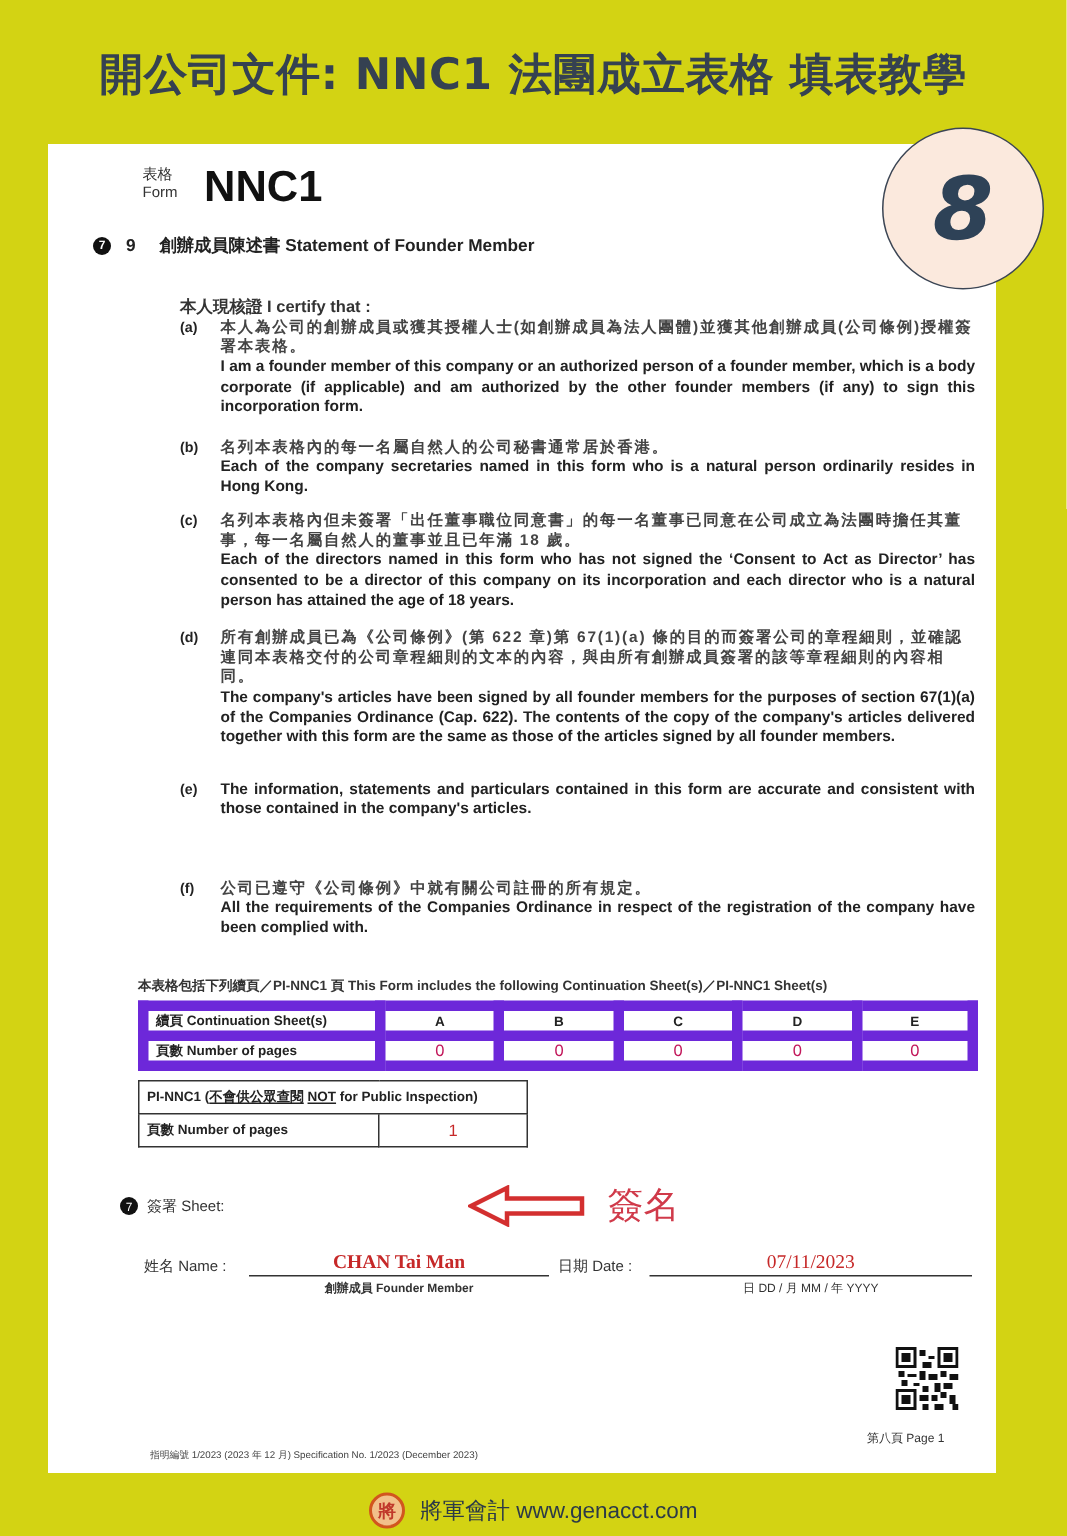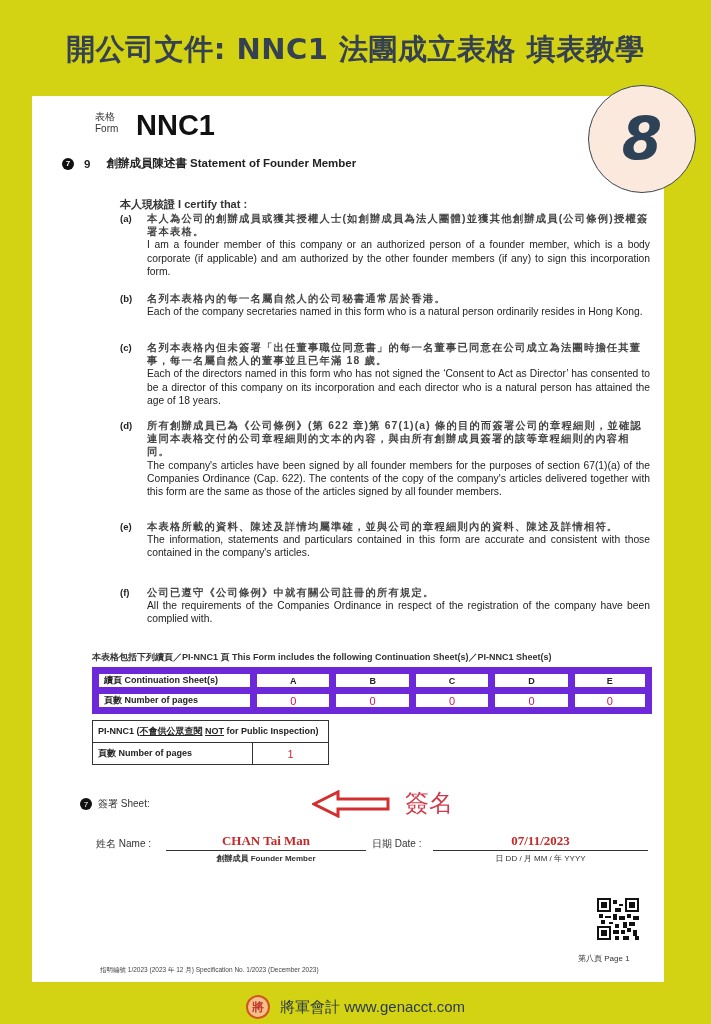--- a/index.html
+++ b/index.html
@@ -33,40 +33,40 @@
   .form-label { position: absolute; left: 95px; top: 111px; font-size: 10px; line-height: 12px; color: #333; }
   .form-code { position: absolute; left: 136px; top: 109px; font-size: 29px; font-weight: bold; color: #111; }
   .sec-head { position: absolute; left: 62px; top: 156px; font-size: 11.5px; font-weight: bold; color: #222; display: flex; align-items: center; }
   .dot { width: 12px; height: 12px; border-radius: 50%; background: #111; color: #fff; font-size: 8px; display: inline-flex; align-items: center; justify-content: center; margin-right: 10px; }
   .sec-num { margin-right: 16px; }
   .certify { position: absolute; left: 120px; top: 197px; font-size: 11px; font-weight: bold; color: #333; }
   .clause { position: absolute; left: 120px; width: 530px; font-size: 10.3px; line-height: 13.2px; color: #222; }
   .clause .lbl { position: absolute; left: 0; top: 0; font-weight: bold; font-size: 9.5px; }
   .clause .body { margin-left: 27px; }
   .clause .zh { color: #444; letter-spacing: 1.2px; font-weight: bold; }
-  .clause .en { font-weight: normal; text-align: justify; }
+  .clause .en { font-weight: bold; text-align: justify; }
   .cont-caption { position: absolute; left: 92px; top: 651px; font-size: 9px; font-weight: bold; color: #333; }
   table.cont { position: absolute; left: 92px; top: 667px; width: 560px; border-collapse: collapse; font-size: 9px; }
   table.cont td { border: 7px solid #6d28d9; height: 20px; text-align: center; font-weight: bold; }
   table.cont td.hdr { text-align: left; padding-left: 5px; width: 158px; }
   table.cont td.val { color: #c2185b; font-weight: normal; font-size: 11px; }
-  table.pi { position: absolute; left: 92px; top: 720px; width: 237px; border-collapse: collapse; font-size: 9px; }
+  table.pi { position: absolute; left: 92px; top: 720px; width: 260px; border-collapse: collapse; font-size: 9px; }
   table.pi td { border: 1px solid #333; height: 22px; font-weight: bold; padding-left: 5px; }
   table.pi td.val { color: #c62828; font-weight: normal; text-align: center; padding-left: 0; font-size: 11px; }
   .u { text-decoration: underline; }
   .signed { position: absolute; left: 80px; top: 797px; font-size: 10px; color: #333; display: flex; align-items: center; }
   .arrow { position: absolute; left: 312px; top: 790px; width: 80px; height: 28px; }
   .sign-note { position: absolute; left: 405px; top: 787px; font-size: 24px; color: #d03a4a; font-family: "DejaVu Serif", serif; }
   .name-label { position: absolute; left: 96px; top: 837px; font-size: 10px; color: #333; }
   .name-line { position: absolute; left: 166px; top: 850px; width: 200px; border-top: 1px solid #333; }
   .name-value { position: absolute; left: 166px; top: 833px; width: 200px; text-align: center; font-family: Liberation Serif, serif; font-weight: bold; font-size: 13px; color: #c62828; }
   .name-sub { position: absolute; left: 166px; top: 853px; width: 200px; text-align: center; font-size: 8px; font-weight: bold; color: #333; }
   .date-label { position: absolute; left: 372px; top: 837px; font-size: 10px; color: #333; }
   .date-line { position: absolute; left: 433px; top: 850px; width: 215px; border-top: 1px solid #333; }
-  .date-value { position: absolute; left: 433px; top: 833px; width: 215px; text-align: center; font-family: "Liberation Serif", serif; font-weight: bold; font-size: 13px; color: #c62828; }
+  .date-value { position: absolute; left: 433px; top: 833px; width: 215px; text-align: center; font-family: "Liberation Serif", serif; font-weight: normal; font-size: 13px; color: #c62828; }
   .date-sub { position: absolute; left: 433px; top: 853px; width: 215px; text-align: center; font-size: 8px; color: #333; }
   .qr { position: absolute; left: 597px; top: 898px; width: 42px; height: 42px; }
   .page-no { position: absolute; left: 578px; top: 953px; font-size: 8px; color: #333; }
   .spec { position: absolute; left: 100px; top: 966px; font-size: 6.5px; color: #444; }
   .footer { position: absolute; left: 0; top: 995px; width: 711px; display: flex; justify-content: center; align-items: center; }
   .logo { width: 24px; height: 24px; border-radius: 50%; border: 2px solid #d2551e; background: #f2c08a; color: #c0392b; font-size: 12px; display: flex; align-items: center; justify-content: center; margin-right: 10px; font-weight: bold; }
   .footer-text { font-size: 15px; color: #2c3a47; }
 </style>
 </head>
 <body>
@@ -119,21 +119,20 @@
   <span class="lbl">(d)</span>
   <div class="body">
     <div class="zh">所有創辦成員已為《公司條例》(第 622 章)第 67(1)(a) 條的目的而簽署公司的章程細則，並確認連同本表格交付的公司章程細則的文本的內容，與由所有創辦成員簽署的該等章程細則的內容相同。</div>
     <div class="en">The company's articles have been signed by all founder members for the purposes of section 67(1)(a) of the Companies Ordinance (Cap. 622).  The contents of the copy of the company's articles delivered together with this form are the same as those of the articles signed by all founder members.</div>
   </div>
 </div>
 
 <div class="clause" style="top:520px">
   <span class="lbl">(e)</span>
   <div class="body">
-    <div class="zh">本表格所載的資料、陳述及詳情均屬準確，並與公司的章程細則內的資料、陳述及詳情相符。</div>
     <div class="en">The information, statements and particulars contained in this form are accurate and consistent with those contained in the company's articles.</div>
   </div>
 </div>
 
 <div class="clause" style="top:586px">
   <span class="lbl">(f)</span>
   <div class="body">
     <div class="zh">公司已遵守《公司條例》中就有關公司註冊的所有規定。</div>
     <div class="en">All the requirements of the Companies Ordinance in respect of the registration of the company have been complied with.</div>
   </div>

